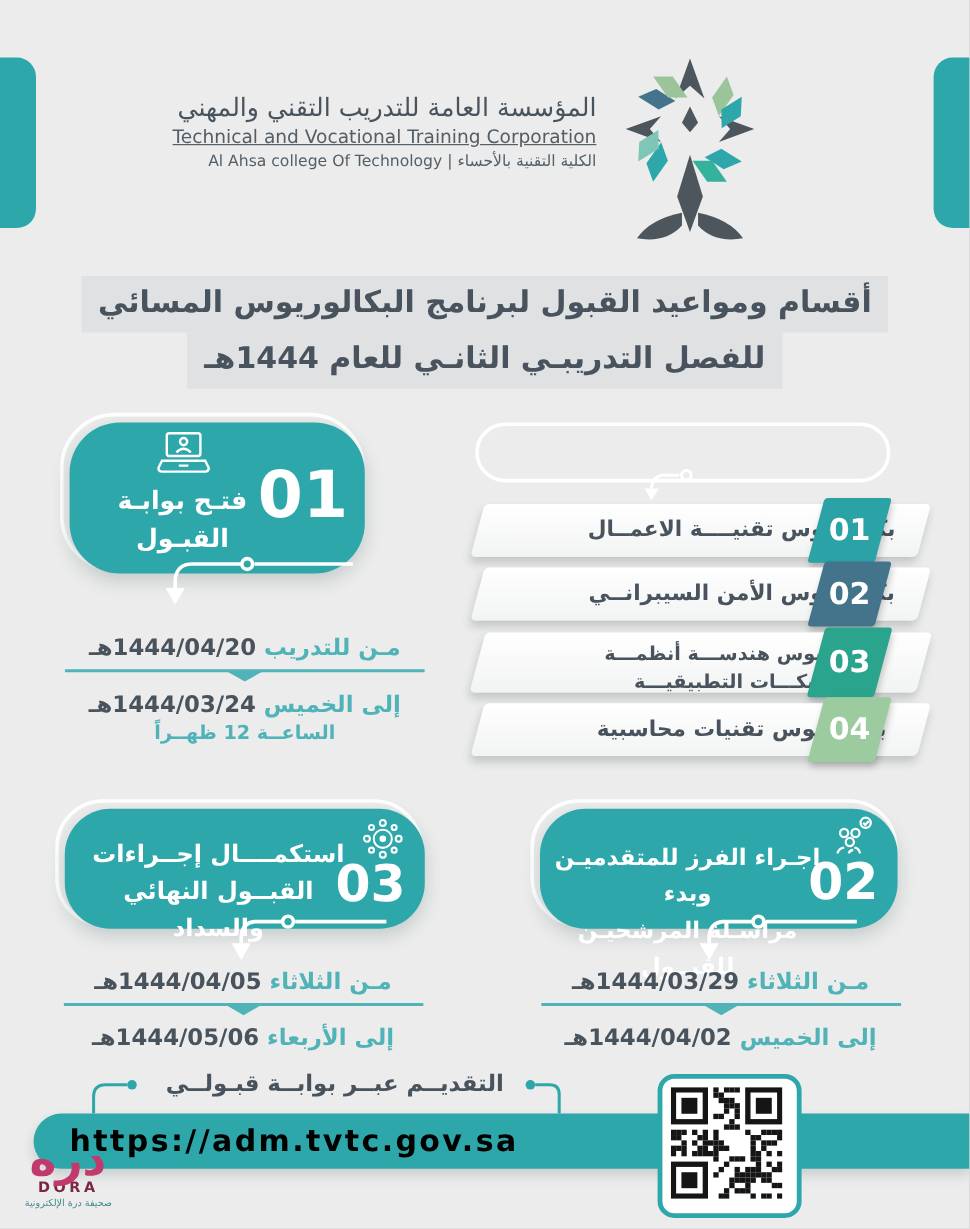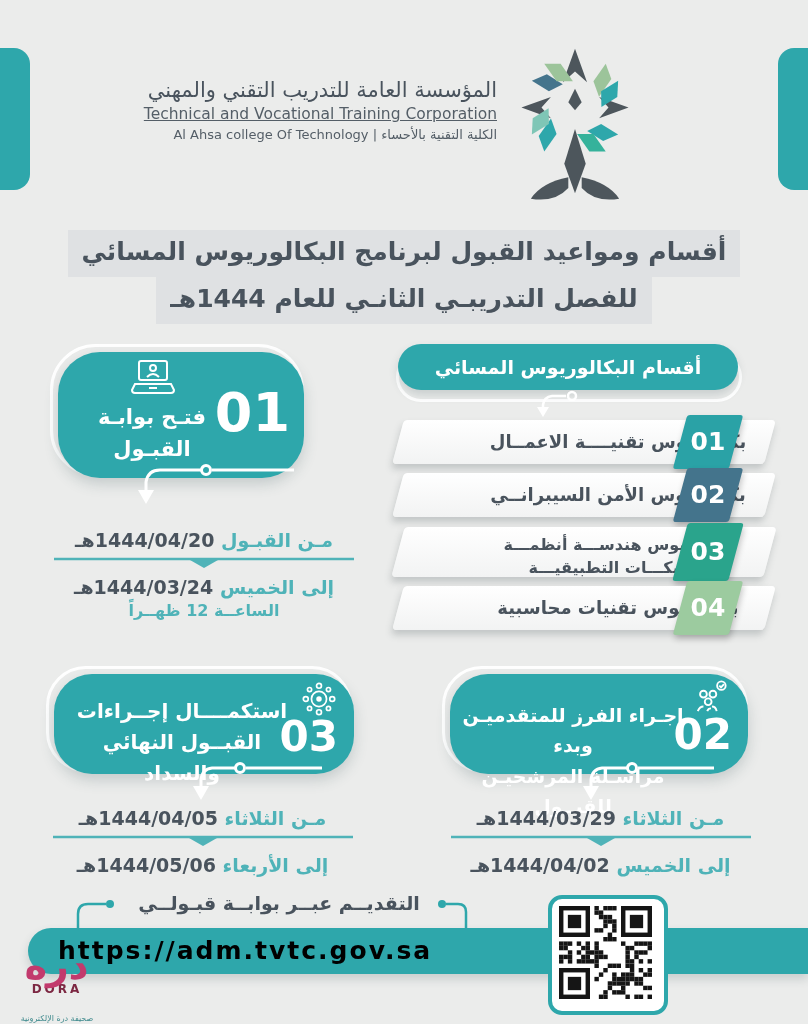--- a/index.html
+++ b/index.html
@@ -52,21 +52,21 @@
   .banner{position:absolute;left:28px;top:928px;width:780px;height:46px;background:var(--teal);
           border-radius:23px 0 0 23px;box-shadow:0 5px 10px rgba(60,85,90,.2);}
   .url{position:absolute;left:30px;top:0;width:430px;line-height:46px;text-align:left;direction:ltr;
        color:#000000;font-size:25px;font-weight:bold;letter-spacing:2px;}
   .qr-box{position:absolute;left:548px;top:895px;width:98px;height:98px;background:#fff;
           border:4px solid var(--teal);border-radius:14px;padding:7px;}
   
   .dora{position:absolute;left:12px;top:946px;width:90px;text-align:center;}
   .dora-ar{font-size:38px;line-height:40px;font-weight:bold;color:var(--pink);transform:skewX(-4deg);}
   .dora-en{font-size:12px;font-weight:bold;color:var(--maroon);letter-spacing:3px;margin-top:-4px;}
-  .dora-cap{font-size:8px;color:#3f8a8d;margin-top:18px;direction:rtl;}
+  .dora-cap{font-size:8px;color:#3f8a8d;margin-top:2px;direction:rtl;}
 </style>
 </head>
 <body>
 
 <div class="poster">
 
   <div class="side-tab left"></div>
   <div class="side-tab right"></div>
 
   <svg class="abs" style="left:508px;top:46px;" width="134" height="158" viewBox="0 0 100 118">
@@ -135,36 +135,35 @@
   </div>
   <svg class="conn" style="left:58px;top:462px;" width="246" height="50">
     <circle cx="148" cy="8" r="4.5" fill="none" stroke="#fff" stroke-width="3"></circle>
     <line x1="154" y1="8" x2="236" y2="8" stroke="#fff" stroke-width="3"></line>
     <path d="M143,8 H102 Q90,8 88,20 L88,28" fill="none" stroke="#fff" stroke-width="3"></path>
     <polygon points="80,28 96,28 88,42" fill="#fff"></polygon>
   </svg>
 
   <div class="dates" style="left:36px;top:526px;width:336px;">
     <div class="drow">
-      <span class="dl">مـن القبـول</span>
+      <span class="dl">مـن للتدريب</span>
       <span class="dv">1444/04/20هـ</span>
     </div>
     <svg width="300" height="13">
       <line x1="0" y1="3" x2="300" y2="3" stroke="#4fb3b8" stroke-width="2.5"></line>
       <polygon points="136,4 164,4 150,12" fill="#4fb3b8"></polygon>
     </svg>
     <div class="drow">
       <span class="dl">إلى الخميس</span>
       <span class="dv">1444/03/24هـ</span>
     </div>
     <div class="dnote">الساعــة 12 ظهــراً</div>
   </div>
 
   <div class="pill-ring" style="left:396px;top:352px;width:340px;height:44px;"></div>
-  <div class="pill" style="left:398px;top:344px;width:340px;height:46px;line-height:46px;">أقسام البكالوريوس المسائي</div>
   <svg class="conn" style="left:520px;top:392px;" width="60" height="26">
     <circle cx="52" cy="4" r="4" fill="none" stroke="#fff" stroke-width="2.5"></circle>
     <path d="M46,4 H32 Q24,5 23,13 L23,15" fill="none" stroke="#fff" stroke-width="2.5"></path>
     <polygon points="17,15 29,15 23,25" fill="#fff"></polygon>
   </svg>
 
   <div class="abs" style="left:398px;top:414px;width:372px;height:230px;">
 
     <div class="mrow" style="top:6px;height:44px;">
       <div class="strip" style="height:44px;">

